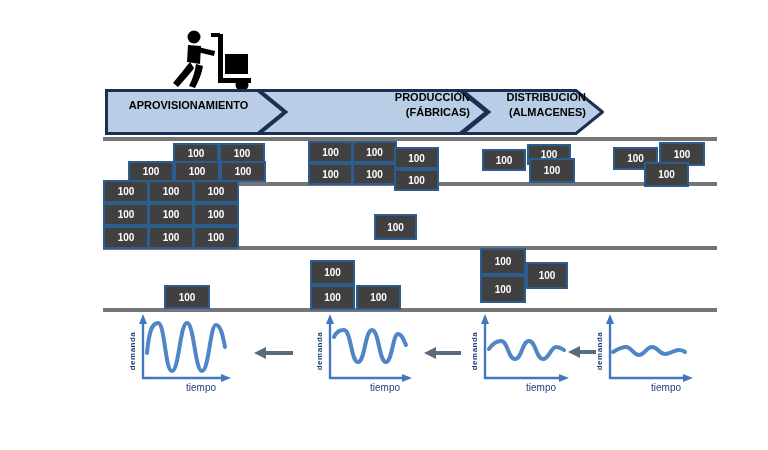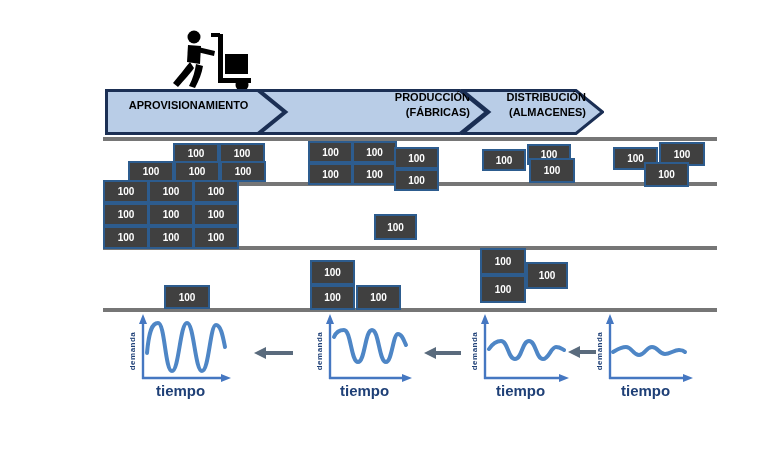--- a/index.html
+++ b/index.html
@@ -22,21 +22,21 @@
   .unit-box{
     position:absolute;box-sizing:border-box;background:#404040;border:2px solid #2d5c8e;
     color:#fff;font-weight:bold;font-size:10px;display:flex;align-items:center;justify-content:center;
   }
   
   .demanda{
     position:absolute;width:60px;height:12px;display:flex;align-items:center;justify-content:center;
     transform:rotate(-90deg);font-size:8px;font-weight:bold;color:#1f4077;letter-spacing:.5px;
   }
   .tiempo{
-    position:absolute;width:60px;text-align:left;font-size:15px;font-weight:bold;color:#1f4077;
+    position:absolute;width:60px;text-align:right;font-size:10px;font-weight:normal;color:#1f4077;
   }
   .overlay{position:absolute;left:0;top:0;pointer-events:none;}
 </style>
 </head>
 <body>
 
 <div class="canvas">
 
   <svg class="overlay" style="left:163px;top:28px;" width="95" height="64" viewBox="0 0 95 64">
     <g fill="#000000" stroke="none">

